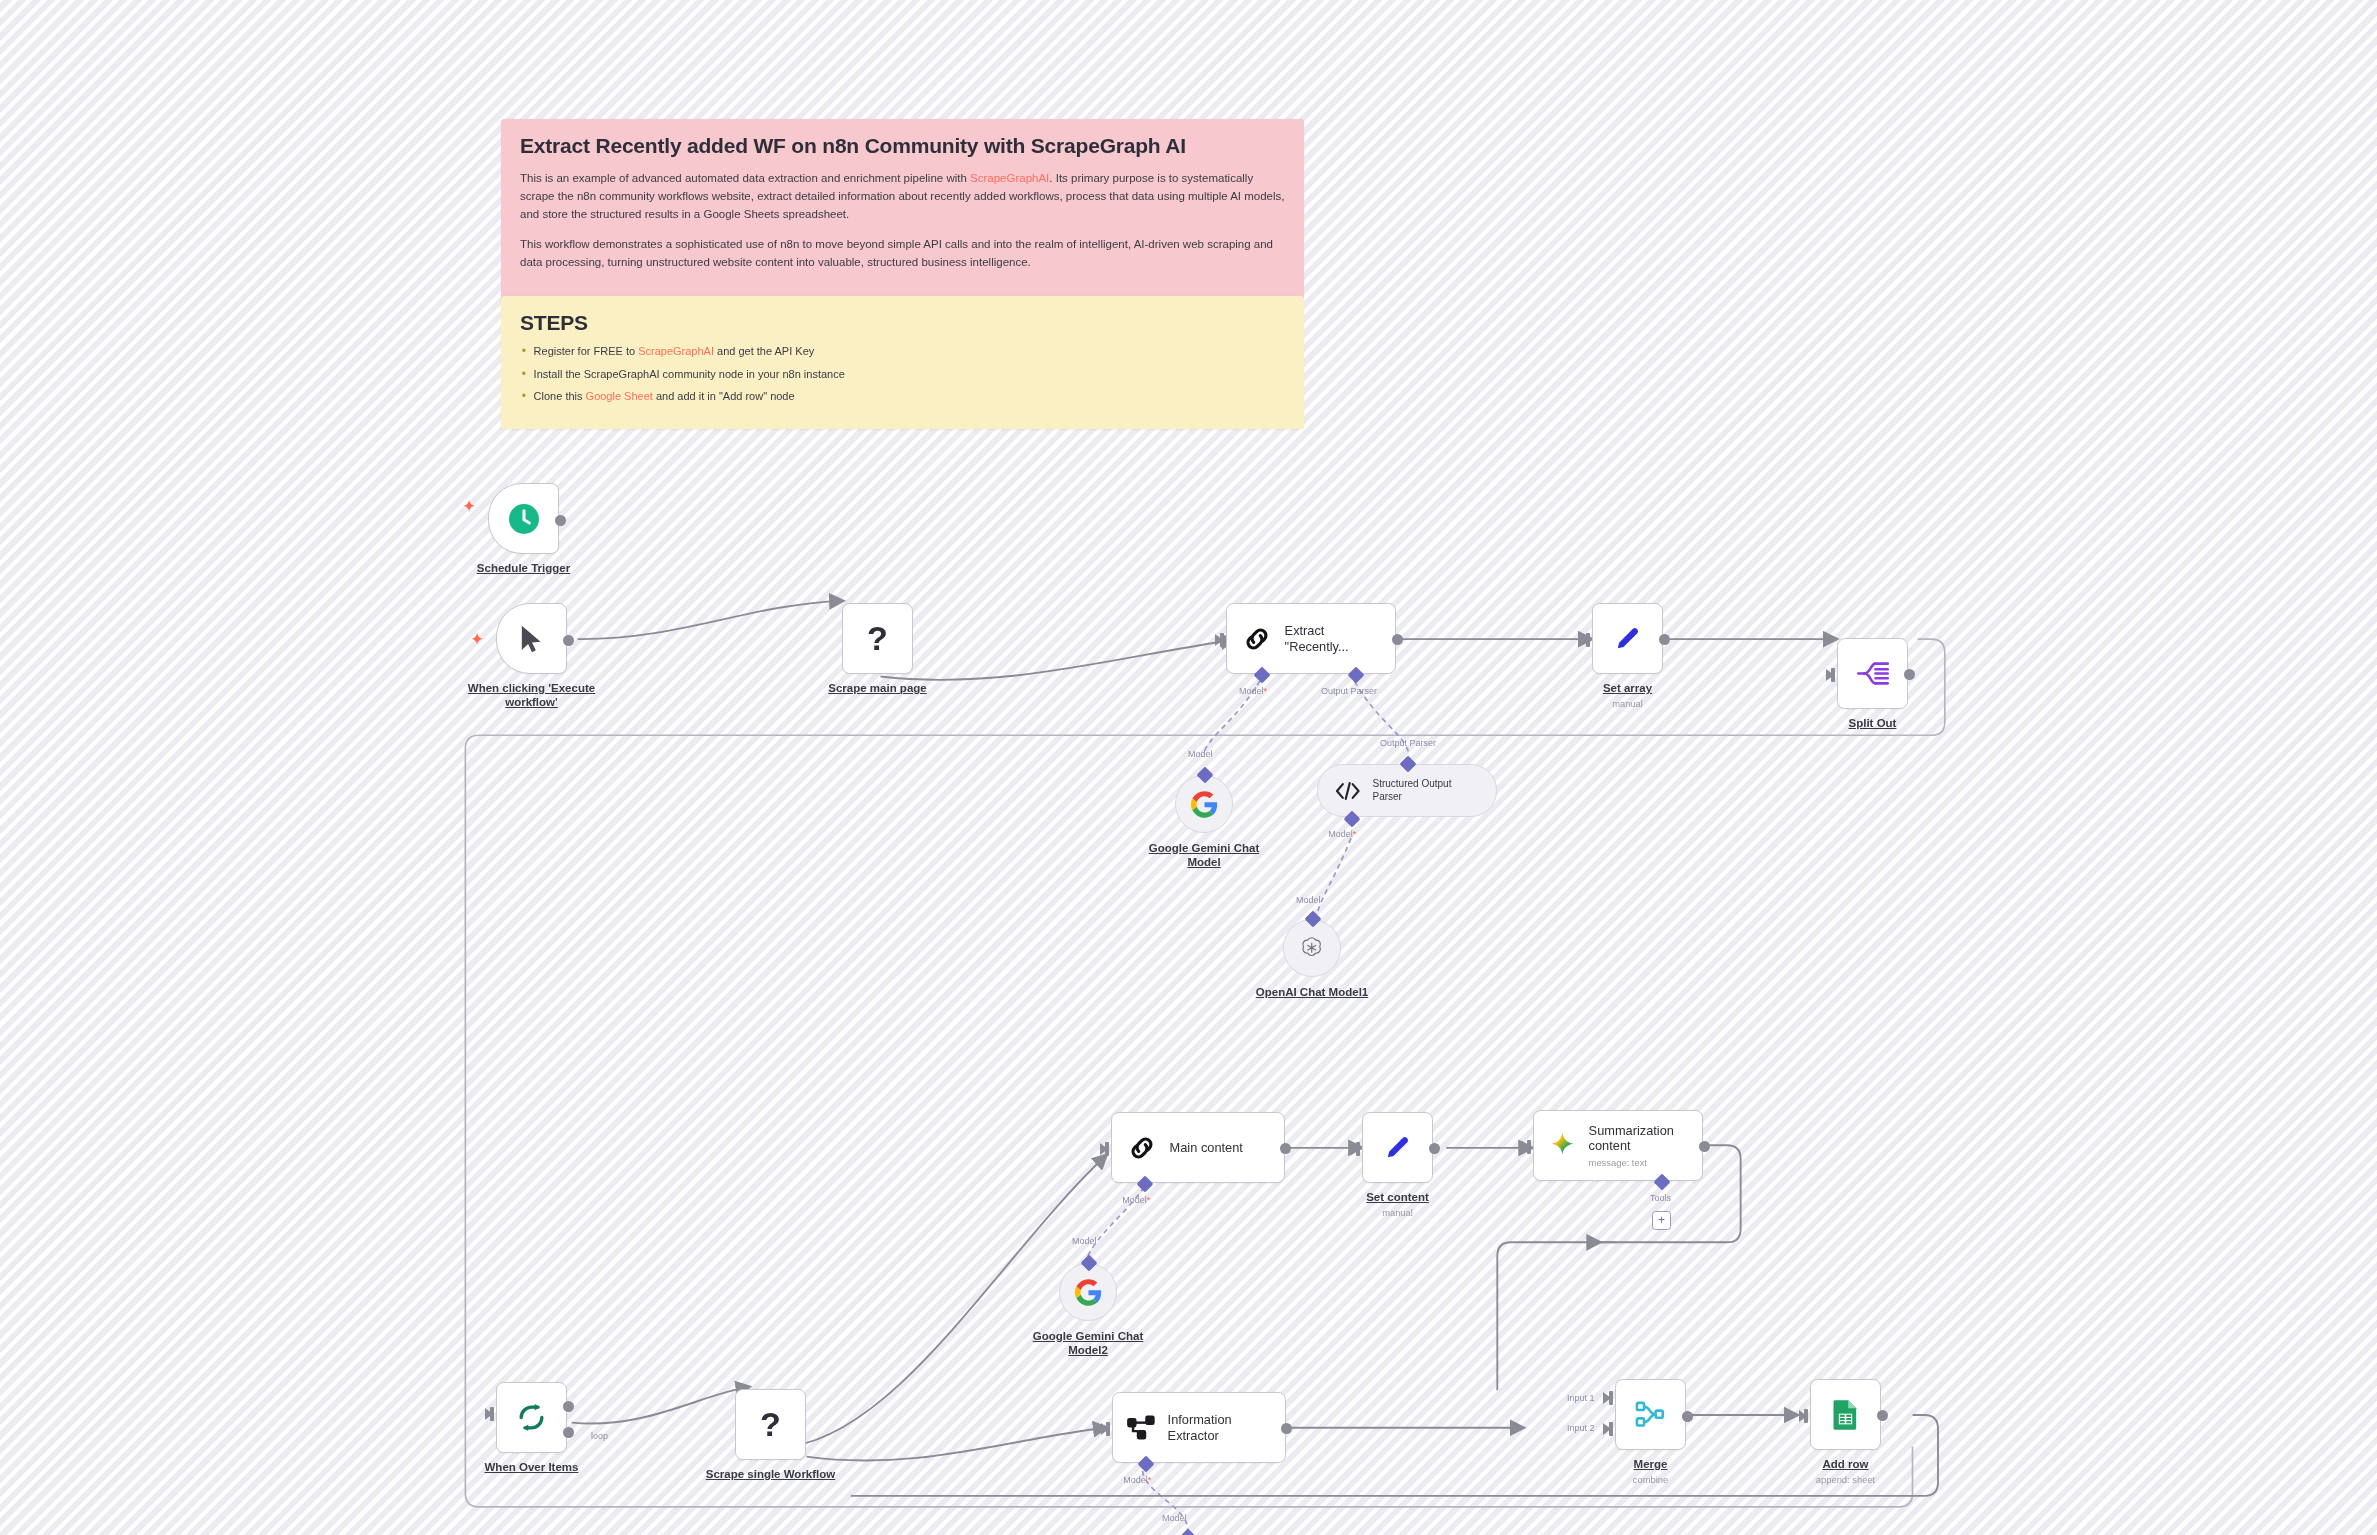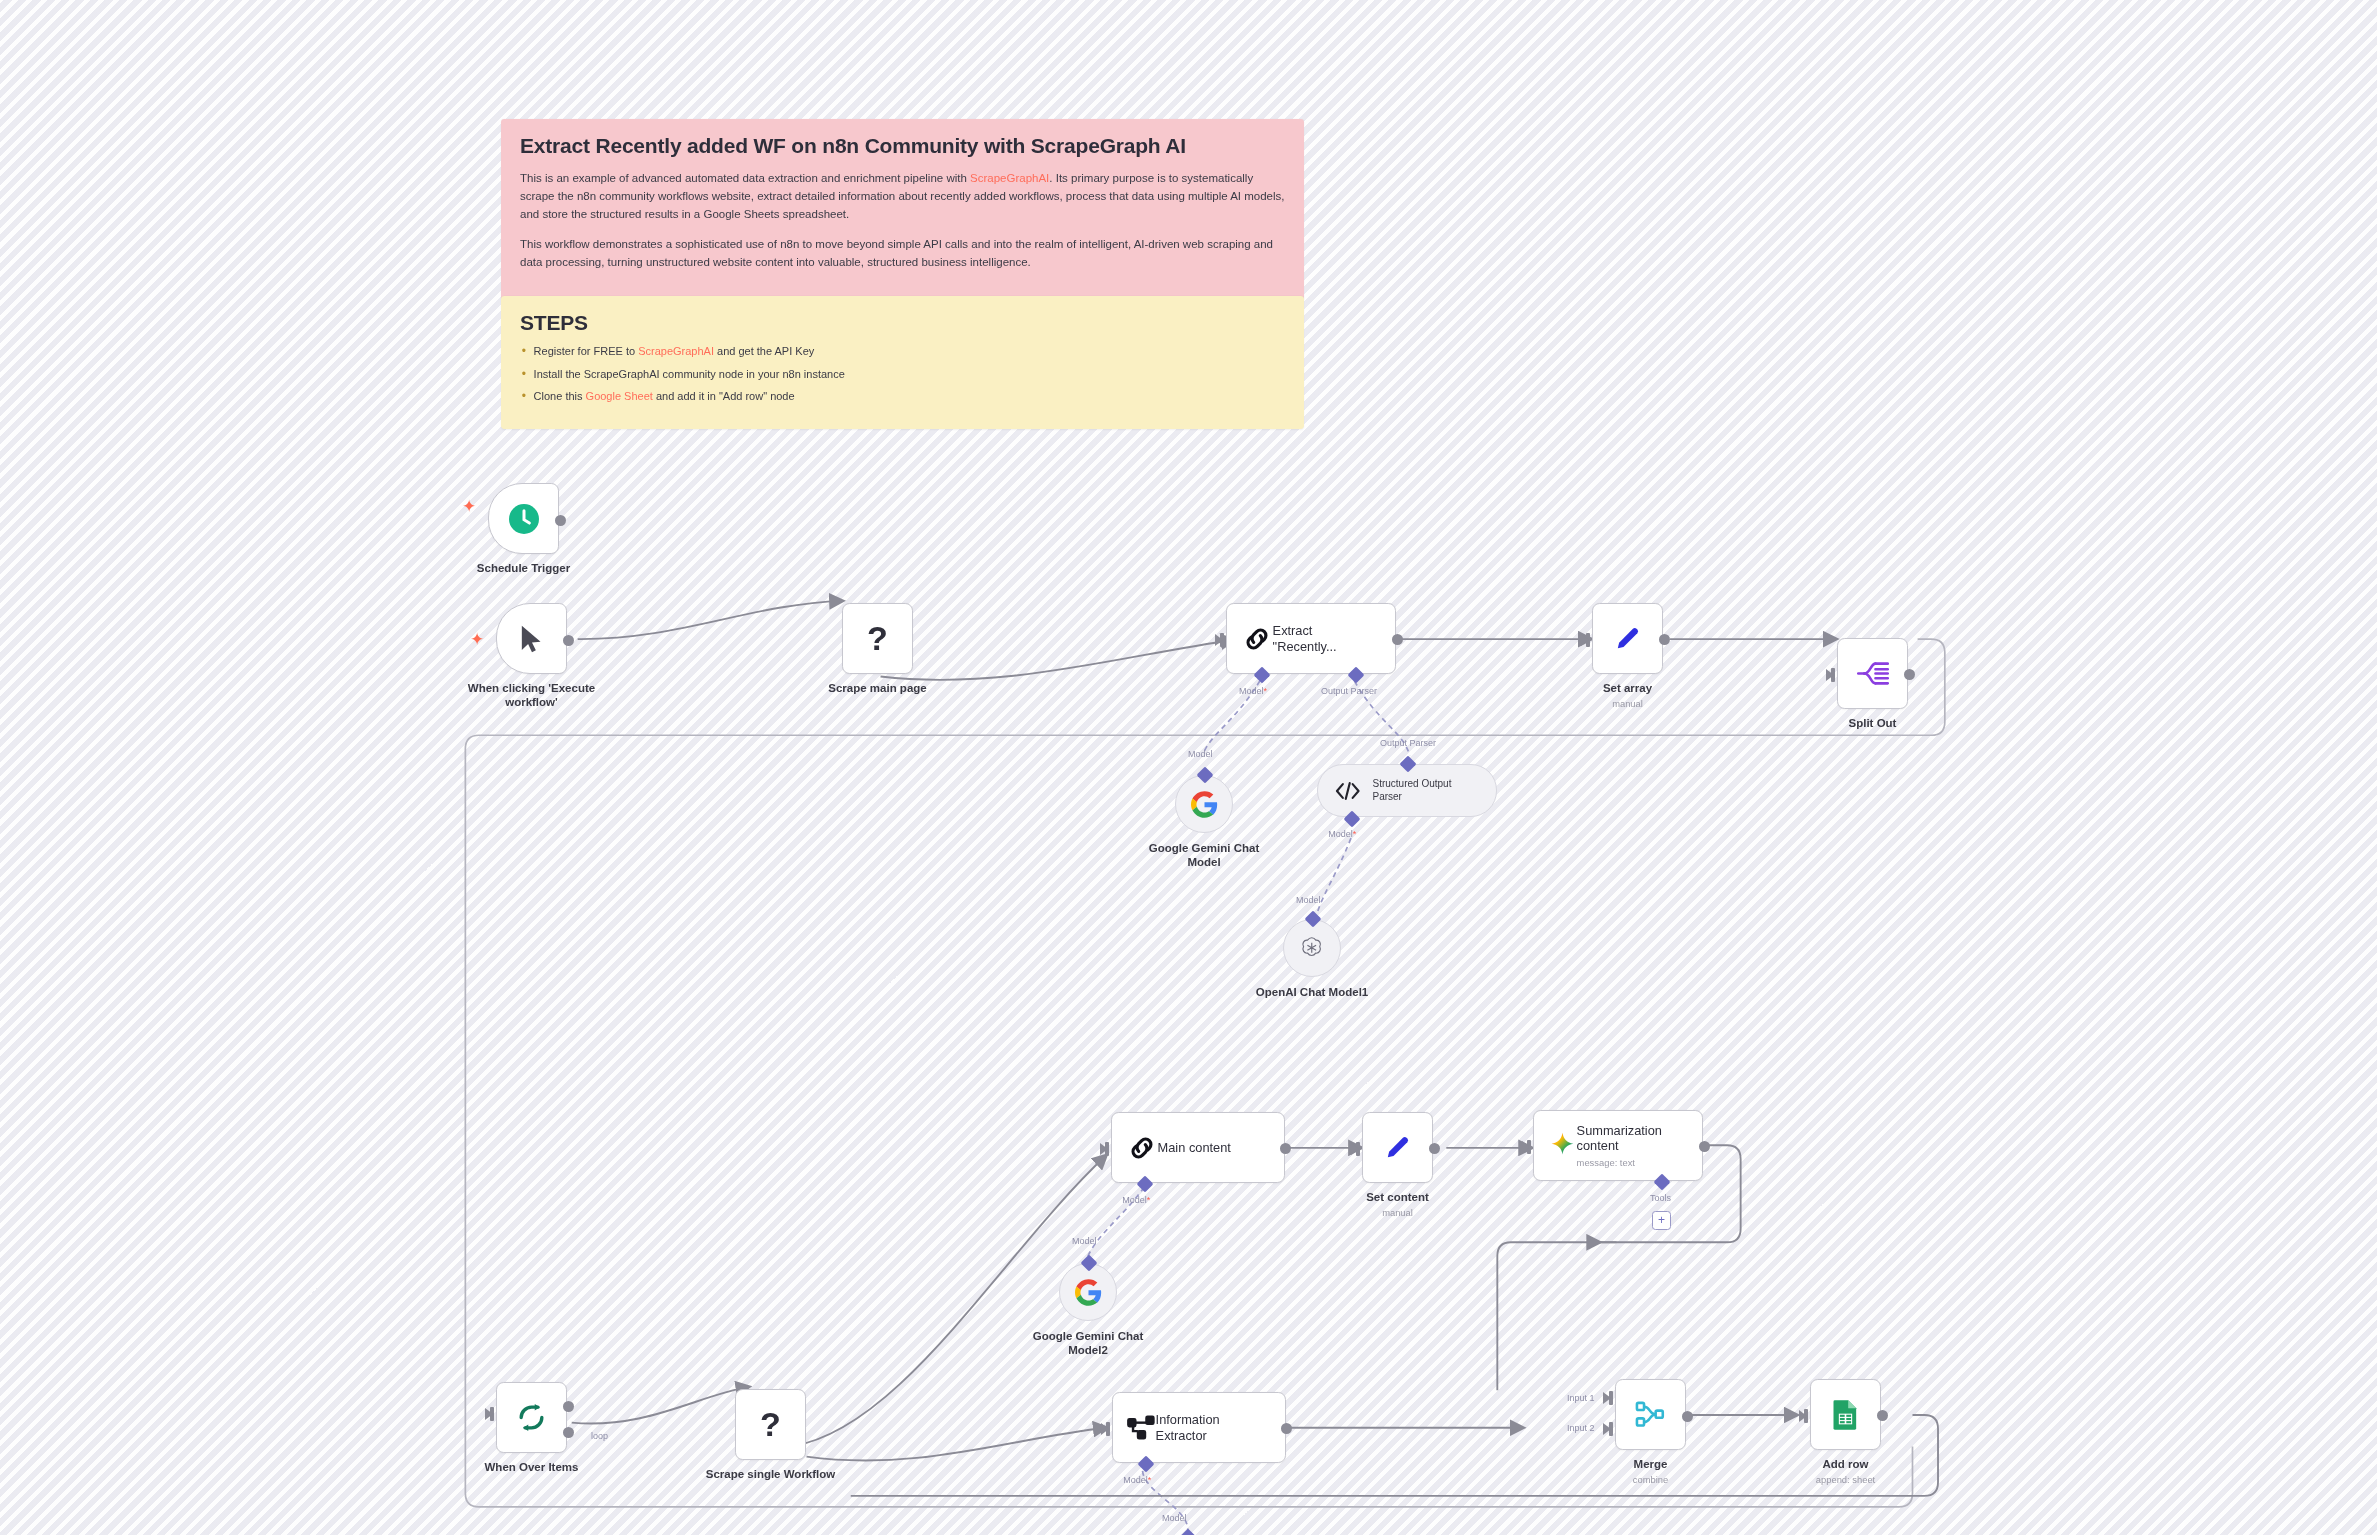--- a/index.html
+++ b/index.html
@@ -71,36 +71,37 @@
   .node {
     position: absolute;
     background: #fff;
     border: 1.3px solid #c7c7cf;
     border-radius: 7.7px;
     display: flex;
     align-items: center;
     box-shadow: 0 0.9px 1.7px rgba(0,0,0,0.04);
   }
   .node.square { width: 71px; height: 71px; justify-content: center; }
-  .node.wide { height: 71px; padding-left: 13.6px; }
+  .node.wide { height: 71px; padding-left: 13.6px; gap: 12px; }
   .node.trigger {
     width: 71px; height: 71px; justify-content: center;
     border-radius: 34px 7.7px 7.7px 34px;
   }
   .node-label {
     position: absolute;
     top: 77px; left: 50%;
     transform: translateX(-50%);
     width: 179px;
     text-align: center;
     font-size: 11.5px;
     font-weight: bold;
     color: #3a3a44;
     line-height: 1.25;
     white-space: pre-line;
+    text-decoration: underline;
   }
   .node-sub {
     position: absolute;
     left: 50%; transform: translateX(-50%);
     width: 179px; text-align: center;
     font-size: 9.4px; color: #9a9aa6;
   }
   .node-title {
     font-size: 12.8px; font-weight: 500; color: #2f2f3a;
     line-height: 1.22; white-space: pre-line;

